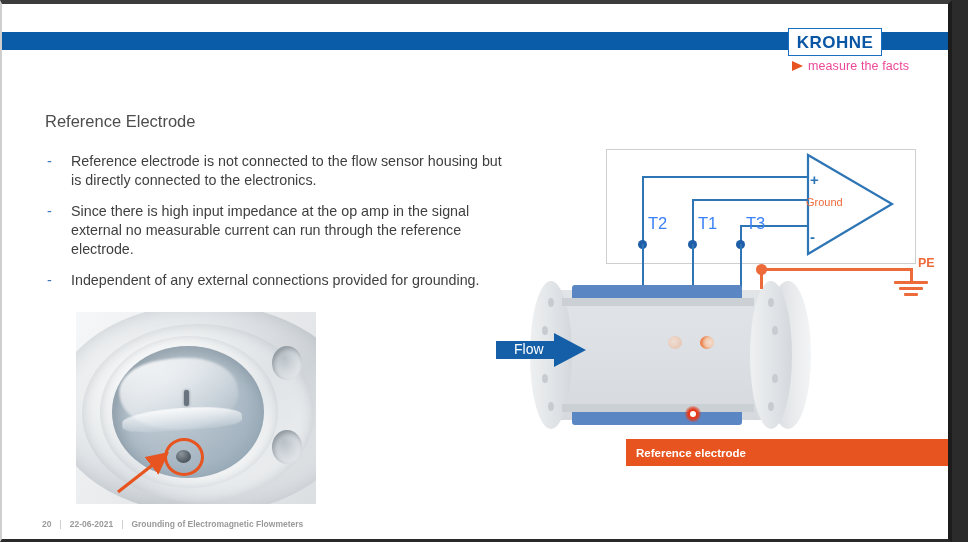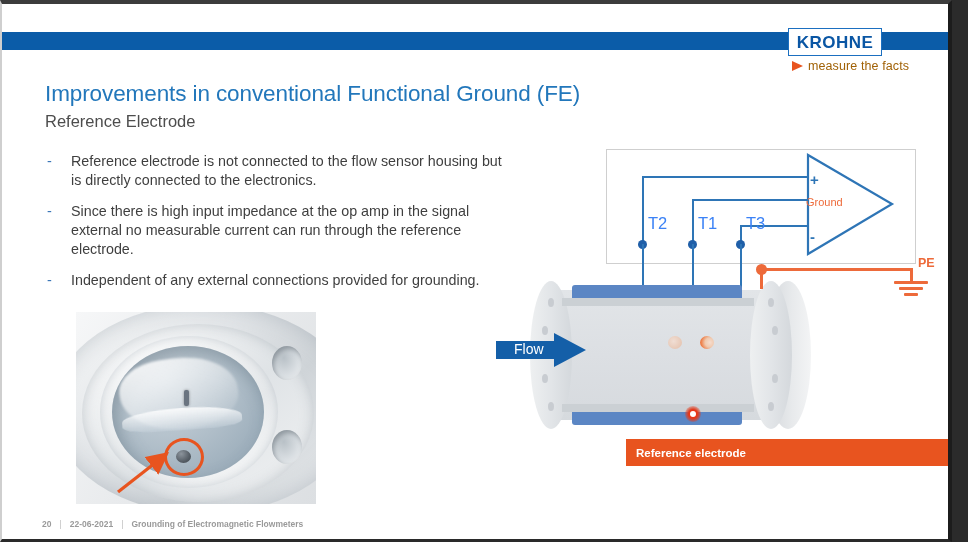--- a/index.html
+++ b/index.html
@@ -21,21 +21,21 @@
     letter-spacing:.5px;color:#0a56a4;line-height:1;
   }
   #tagline{
     position:absolute;left:790px;top:53px;width:160px;height:18px;
     display:flex;align-items:center;gap:5px;
   }
   #tagline .tri{
     width:0;height:0;border-left:11px solid #e8541f;
     border-top:5px solid transparent;border-bottom:5px solid transparent;flex:none;
   }
-  #tagline .tx{font-size:12.5px;color:#a16207;letter-spacing:.1px;white-space:nowrap;}
+  #tagline .tx{font-size:12.5px;color:#ec4899;letter-spacing:.1px;white-space:nowrap;}
 
   
   #title{
     position:absolute;left:43px;top:77px;font-size:22.5px;color:#2277bb;
     letter-spacing:-.1px;white-space:nowrap;
   }
   #subtitle{
     position:absolute;left:43px;top:108px;font-size:16.5px;color:#4d4d4d;white-space:nowrap;
   }
 
@@ -189,21 +189,20 @@
 
   <div id="logo-box">
     <span id="logo-text">KROHNE</span>
   </div>
 
   <div id="tagline">
     <span class="tri"></span>
     <span class="tx">measure the facts</span>
   </div>
 
-  <div id="title">Improvements in conventional Functional Ground (FE)</div>
   <div id="subtitle">Reference Electrode</div>
 
   <div id="bullets">
     <div class="bullet">
       <span class="dash">-</span>
       <span class="btxt">Reference electrode is not connected to the flow sensor housing but is directly connected to the electronics.</span>
     </div>
     <div class="bullet">
       <span class="dash">-</span>
       <span class="btxt">Since there is high input impedance at the op amp in the signal  external no measurable current can run through the reference electrode.</span>

